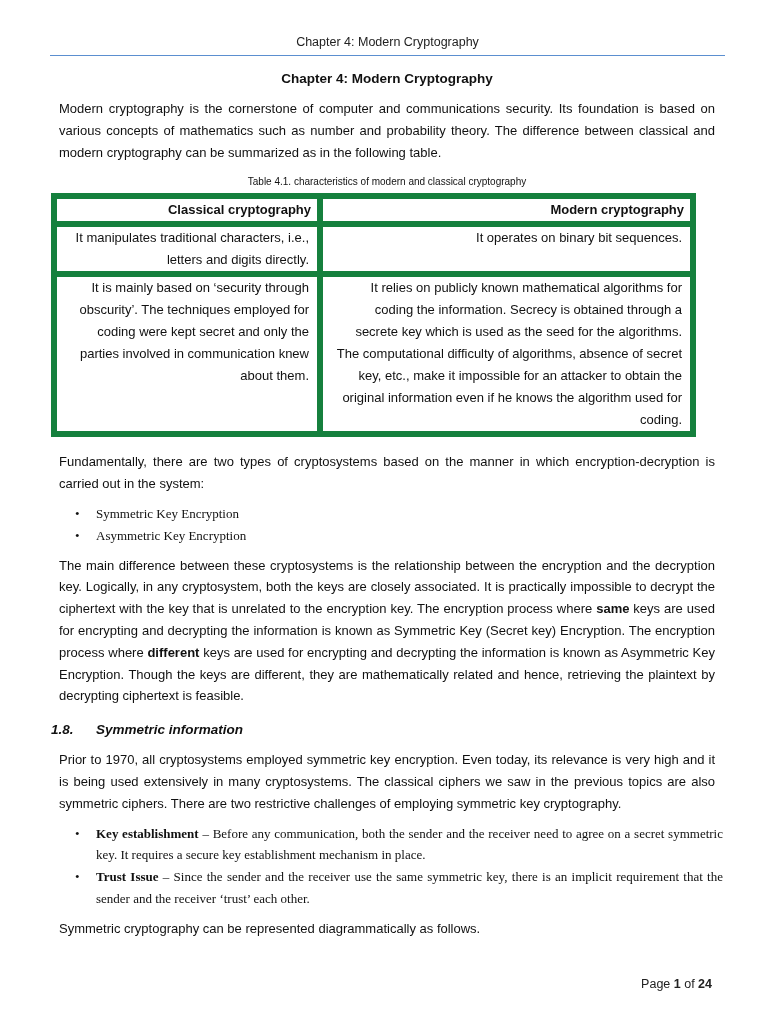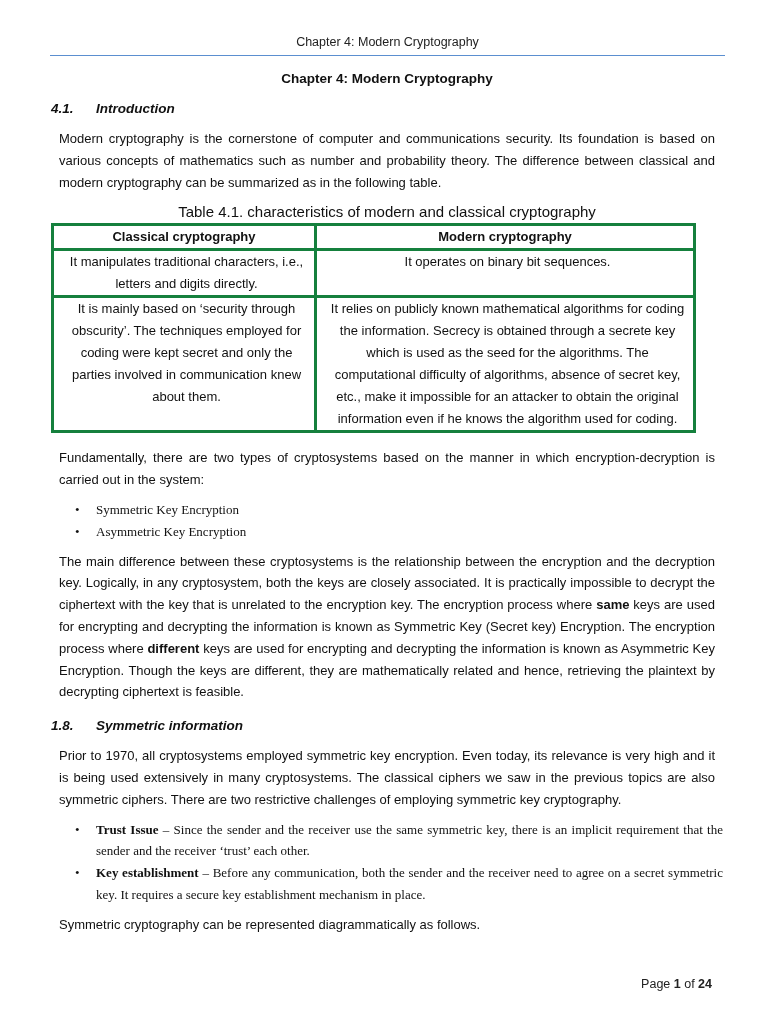--- a/index.html
+++ b/index.html
@@ -22,27 +22,27 @@
   .chapter-title {
     text-align: center; font-weight: bold; font-size: 13.5px;
     margin: 2px 0 8px 0; line-height: 22px;
   }
   .section-heading {
     font-weight: bold; font-style: italic; font-size: 13.5px; line-height: 22px;
     margin: 0;
   }
   .section-heading .num { display: inline-block; width: 45px; }
   p { margin: 8px; text-align: justify; }
-  .caption { text-align: center; font-size: 15px; line-height: 22px; margin: 0; }
+  .caption { text-align: center; font-size: 10px; line-height: 22px; margin: 0; }
   table.cmp {
     border-collapse: collapse; width: 645px; margin-left: 0;
     font-size: 13px; line-height: 22px;
   }
   table.cmp th, table.cmp td {
-    border: 3px solid #15803d; vertical-align: top; text-align: center;
+    border: 6px solid #15803d; vertical-align: top; text-align: right;
   }
   table.cmp th { font-weight: bold; padding: 0 6px; }
   table.cmp td { padding: 0 8px 0 13px; }
   table.cmp td.c1 { width: 239px; }
   ul.bullets { list-style: none; margin: 0; padding: 0 0 0 24px; font-family: Liberation Serif, serif; }
   ul.bullets li { position: relative; padding-left: 21px; text-align: justify; }
   ul.bullets li::before {
     content: "\2022"; position: absolute; left: 0; top: 0;
   }
   .gap-s { height: 6px; }
@@ -54,23 +54,20 @@
 </style>
 </head>
 <body>
 
 <div class="page-header">Chapter 4: Modern Cryptography</div>
 <div class="header-rule"></div>
 
 <div class="content">
   <div class="chapter-title">Chapter 4: Modern Cryptography</div>
 
-  <h2 class="section-heading">
-    <span class="num">4.1.</span><span>Introduction</span>
-  </h2>
   <p>Modern cryptography is the cornerstone of computer and communications security. Its foundation is based on various concepts of mathematics such as number and probability theory. The difference between classical and modern cryptography can be summarized as in the following table.</p>
 
   <div class="caption">Table 4.1. characteristics of modern and classical cryptography</div>
   <table class="cmp">
     <thead>
       <tr>
         <th>Classical cryptography</th>
         <th>Modern cryptography</th>
       </tr>
     </thead>
@@ -93,19 +90,19 @@
     <li>Asymmetric Key Encryption</li>
   </ul>
   <p><span>The main difference between these cryptosystems is the relationship between the encryption and the decryption key. Logically, in any cryptosystem, both the keys are closely associated. It is practically impossible to decrypt the ciphertext with the key that is unrelated to the encryption key. The encryption process where </span><b>same</b><span> keys are used for encrypting and decrypting the information is known as Symmetric Key (Secret key) Encryption. The encryption process where </span><b>different</b><span> keys are used for encrypting and decrypting the information is known as Asymmetric Key Encryption. Though the keys are different, they are mathematically related and hence, retrieving the plaintext by decrypting ciphertext is feasible.</span></p>
 
   <div class="gap-m"></div>
   <h2 class="section-heading">
     <span class="num">1.8.</span><span>Symmetric information</span>
   </h2>
   <p>Prior to 1970, all cryptosystems employed symmetric key encryption. Even today, its relevance is very high and it is being used extensively in many cryptosystems. The classical ciphers we saw in the previous topics are also symmetric ciphers. There are two restrictive challenges of employing symmetric key cryptography.</p>
   <ul class="bullets">
+    <li><b>Key establishment</b><span> – Before any communication, both the sender and the receiver need to agree on a secret symmetric key. It requires a secure key establishment mechanism in place.</span></li>
     <li><b>Trust Issue</b><span> – Since the sender and the receiver use the same symmetric key, there is an implicit requirement that the sender and the receiver ‘trust’ each other.</span></li>
-    <li><b>Key establishment</b><span> – Before any communication, both the sender and the receiver need to agree on a secret symmetric key. It requires a secure key establishment mechanism in place.</span></li>
   </ul>
   <p>Symmetric cryptography can be represented diagrammatically as follows.</p>
 </div>
 
 <div class="page-footer"><span>Page </span><b>1</b><span> of </span><b>24</b></div>
 
 </body></html>

